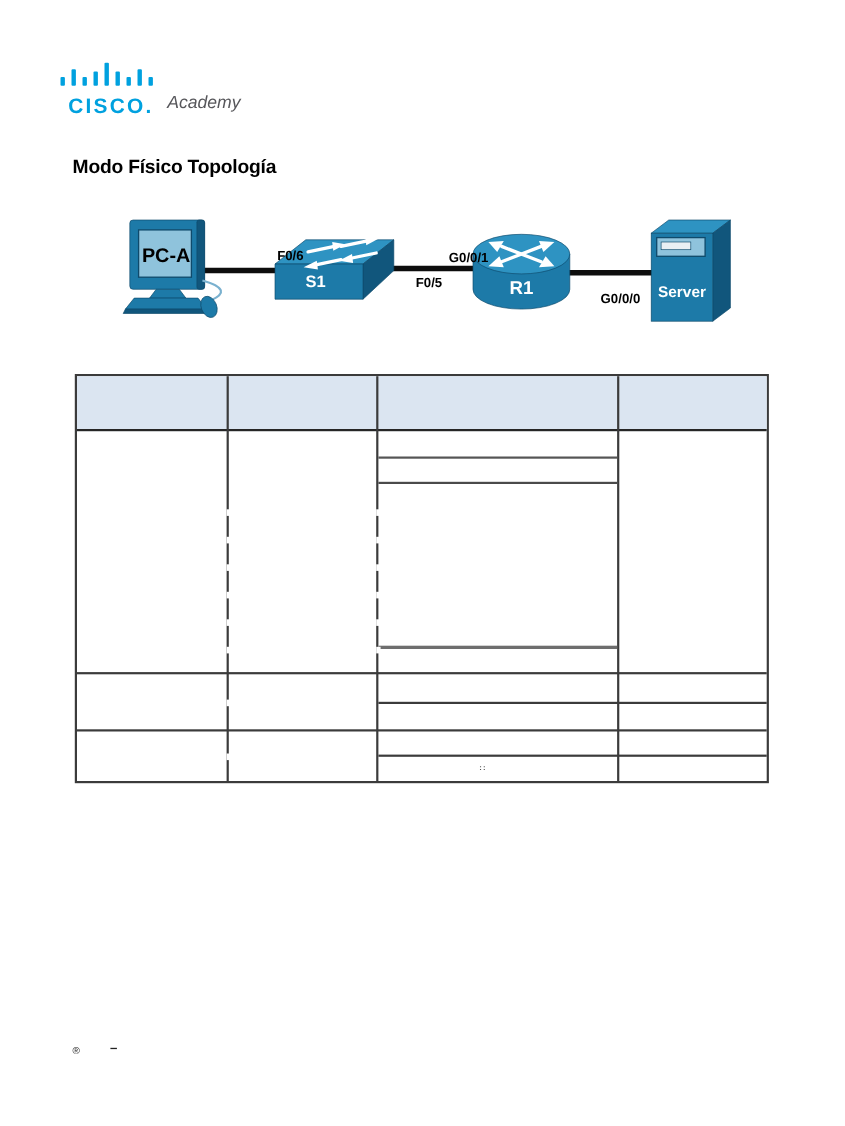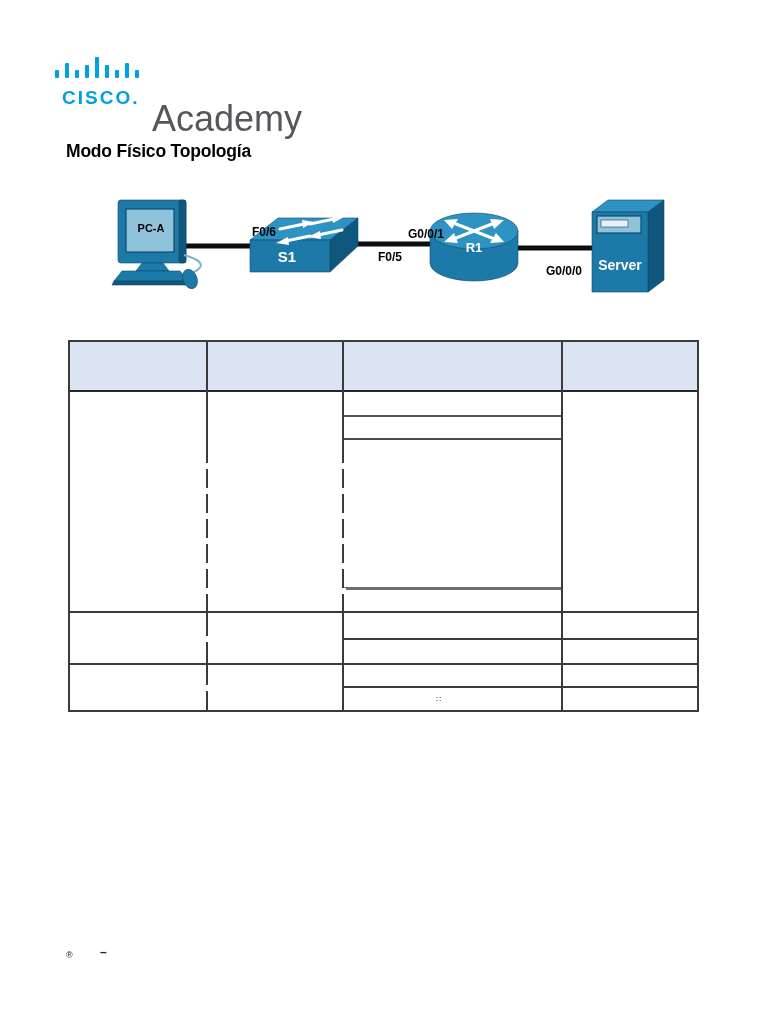--- a/index.html
+++ b/index.html
@@ -17,42 +17,42 @@
   #logo-bars{left:55px; top:56px; width:90px; height:22px; display:flex; align-items:flex-end; gap:6px;}
   #logo-bars i{display:block; width:4px; background:var(--cisco-blue); border-radius:1px;}
   #logo-bars i:nth-child(1),#logo-bars i:nth-child(3),
   #logo-bars i:nth-child(7),#logo-bars i:nth-child(9){height:8px;}
   #logo-bars i:nth-child(2),#logo-bars i:nth-child(8){height:15px;}
   #logo-bars i:nth-child(4),#logo-bars i:nth-child(6){height:13px;}
   #logo-bars i:nth-child(5){height:21px;}
   #logo-word{left:62px; top:87px; color:var(--cisco-blue); font-weight:bold;
     font-size:19px; letter-spacing:2px;}
   #logo-line1{left:152px; top:56px; color:var(--logo-gray); font-size:26px;}
-  #logo-line2{left:152px; top:98px; color:var(--logo-gray); font-size:36px;}
+  #logo-line2{left:152px; top:85px; color:var(--logo-gray); font-size:16px;font-style:italic;}
 
   
   #doc-title{left:66px; top:140px; width:630px; color:#000; font-weight:bold;
     font-size:17.5px; line-height:23px; letter-spacing:-0.2px;}
 
   
   #topology{left:60px; top:195px; width:620px; height:110px;}
   .dev-front{fill:var(--device-blue); stroke:#0d4a6b; stroke-width:0.6px;}
   .dev-top{fill:var(--device-blue-light); stroke:#0d4a6b; stroke-width:0.6px;}
   .dev-side{fill:var(--device-blue-dark); stroke:#0d4a6b; stroke-width:0.6px;}
   .dev-screen{fill:var(--screen-blue); stroke:#0f4a6b; stroke-width:1.2px;}
   .cable{stroke:#0d0d0d; stroke-width:5px; stroke-linecap:round;}
   .mcable{stroke:#7ab1cf; stroke-width:2px; fill:none;}
   .arr{fill:#fff;}
   .arr-shaft{stroke:#fff; stroke-width:3px; stroke-linecap:round;}
   .slot{fill:#e9eff3; stroke:#0d4a6b; stroke-width:0.6px;}
   .iface{position:absolute; color:#000; font-weight:bold; font-size:12px; white-space:nowrap;padding-left:26px;}
   .devlabel{position:absolute; color:#fff; font-weight:bold; text-align:center; white-space:nowrap;}
-  #label-pc{left:124px; top:222px; width:54px; color:#000; font-size:11px;}
+  #label-pc{left:124px; top:222px; width:54px; color:#000; font-size:18px;}
   #label-s1{left:267px; top:248px; width:40px; font-size:15px;}
-  #label-r1{left:454px; top:240px; width:40px; font-size:13px;}
+  #label-r1{left:454px; top:252px; width:40px; font-size:17px;}
   #label-server{left:592px; top:257px; width:56px; font-size:14px;}
   #iface-f06{left:226px; top:225px;}
   #iface-f05{left:352px; top:250px;}
   #iface-g001{left:382px; top:227px;}
   #iface-g000{left:520px; top:264px;}
 
   
   #table{left:68px; top:340px; width:631px; height:372px; border:2px solid var(--line); background:#fff;}
   #thead-bg{left:0; top:0; width:627px; height:50px; background:var(--table-header-bg);
     border-bottom:2.5px solid #262626; display:flex;}

